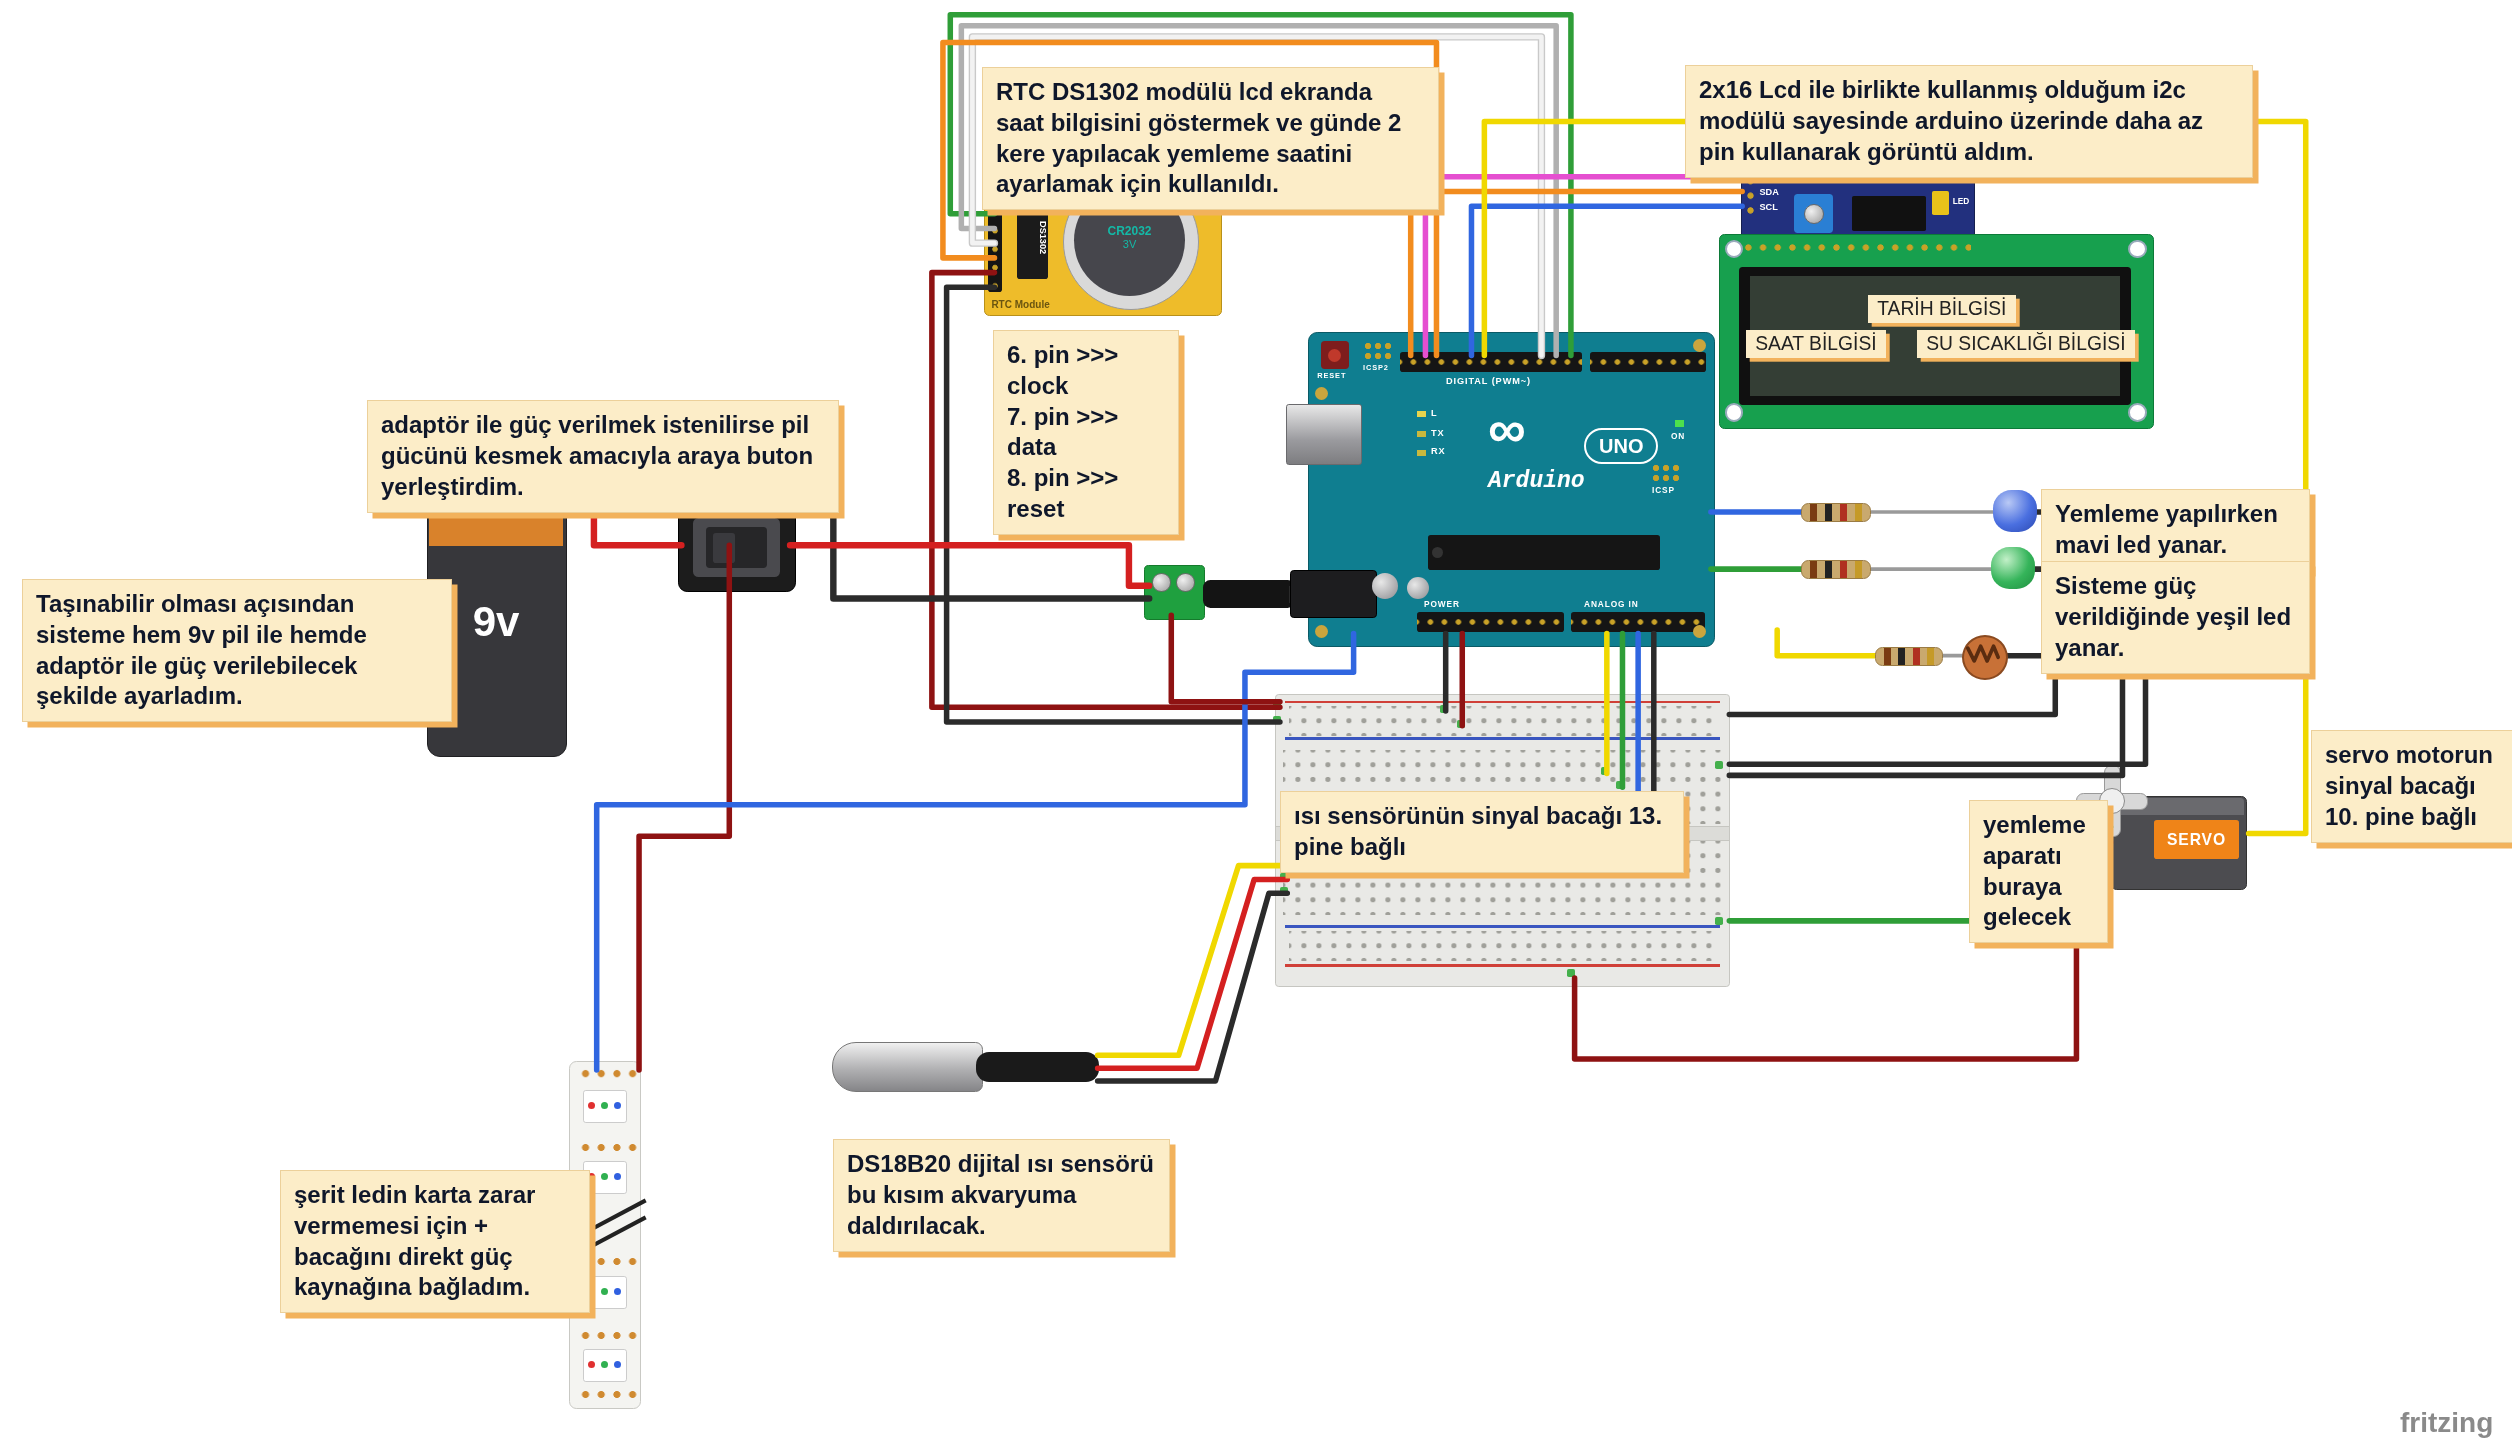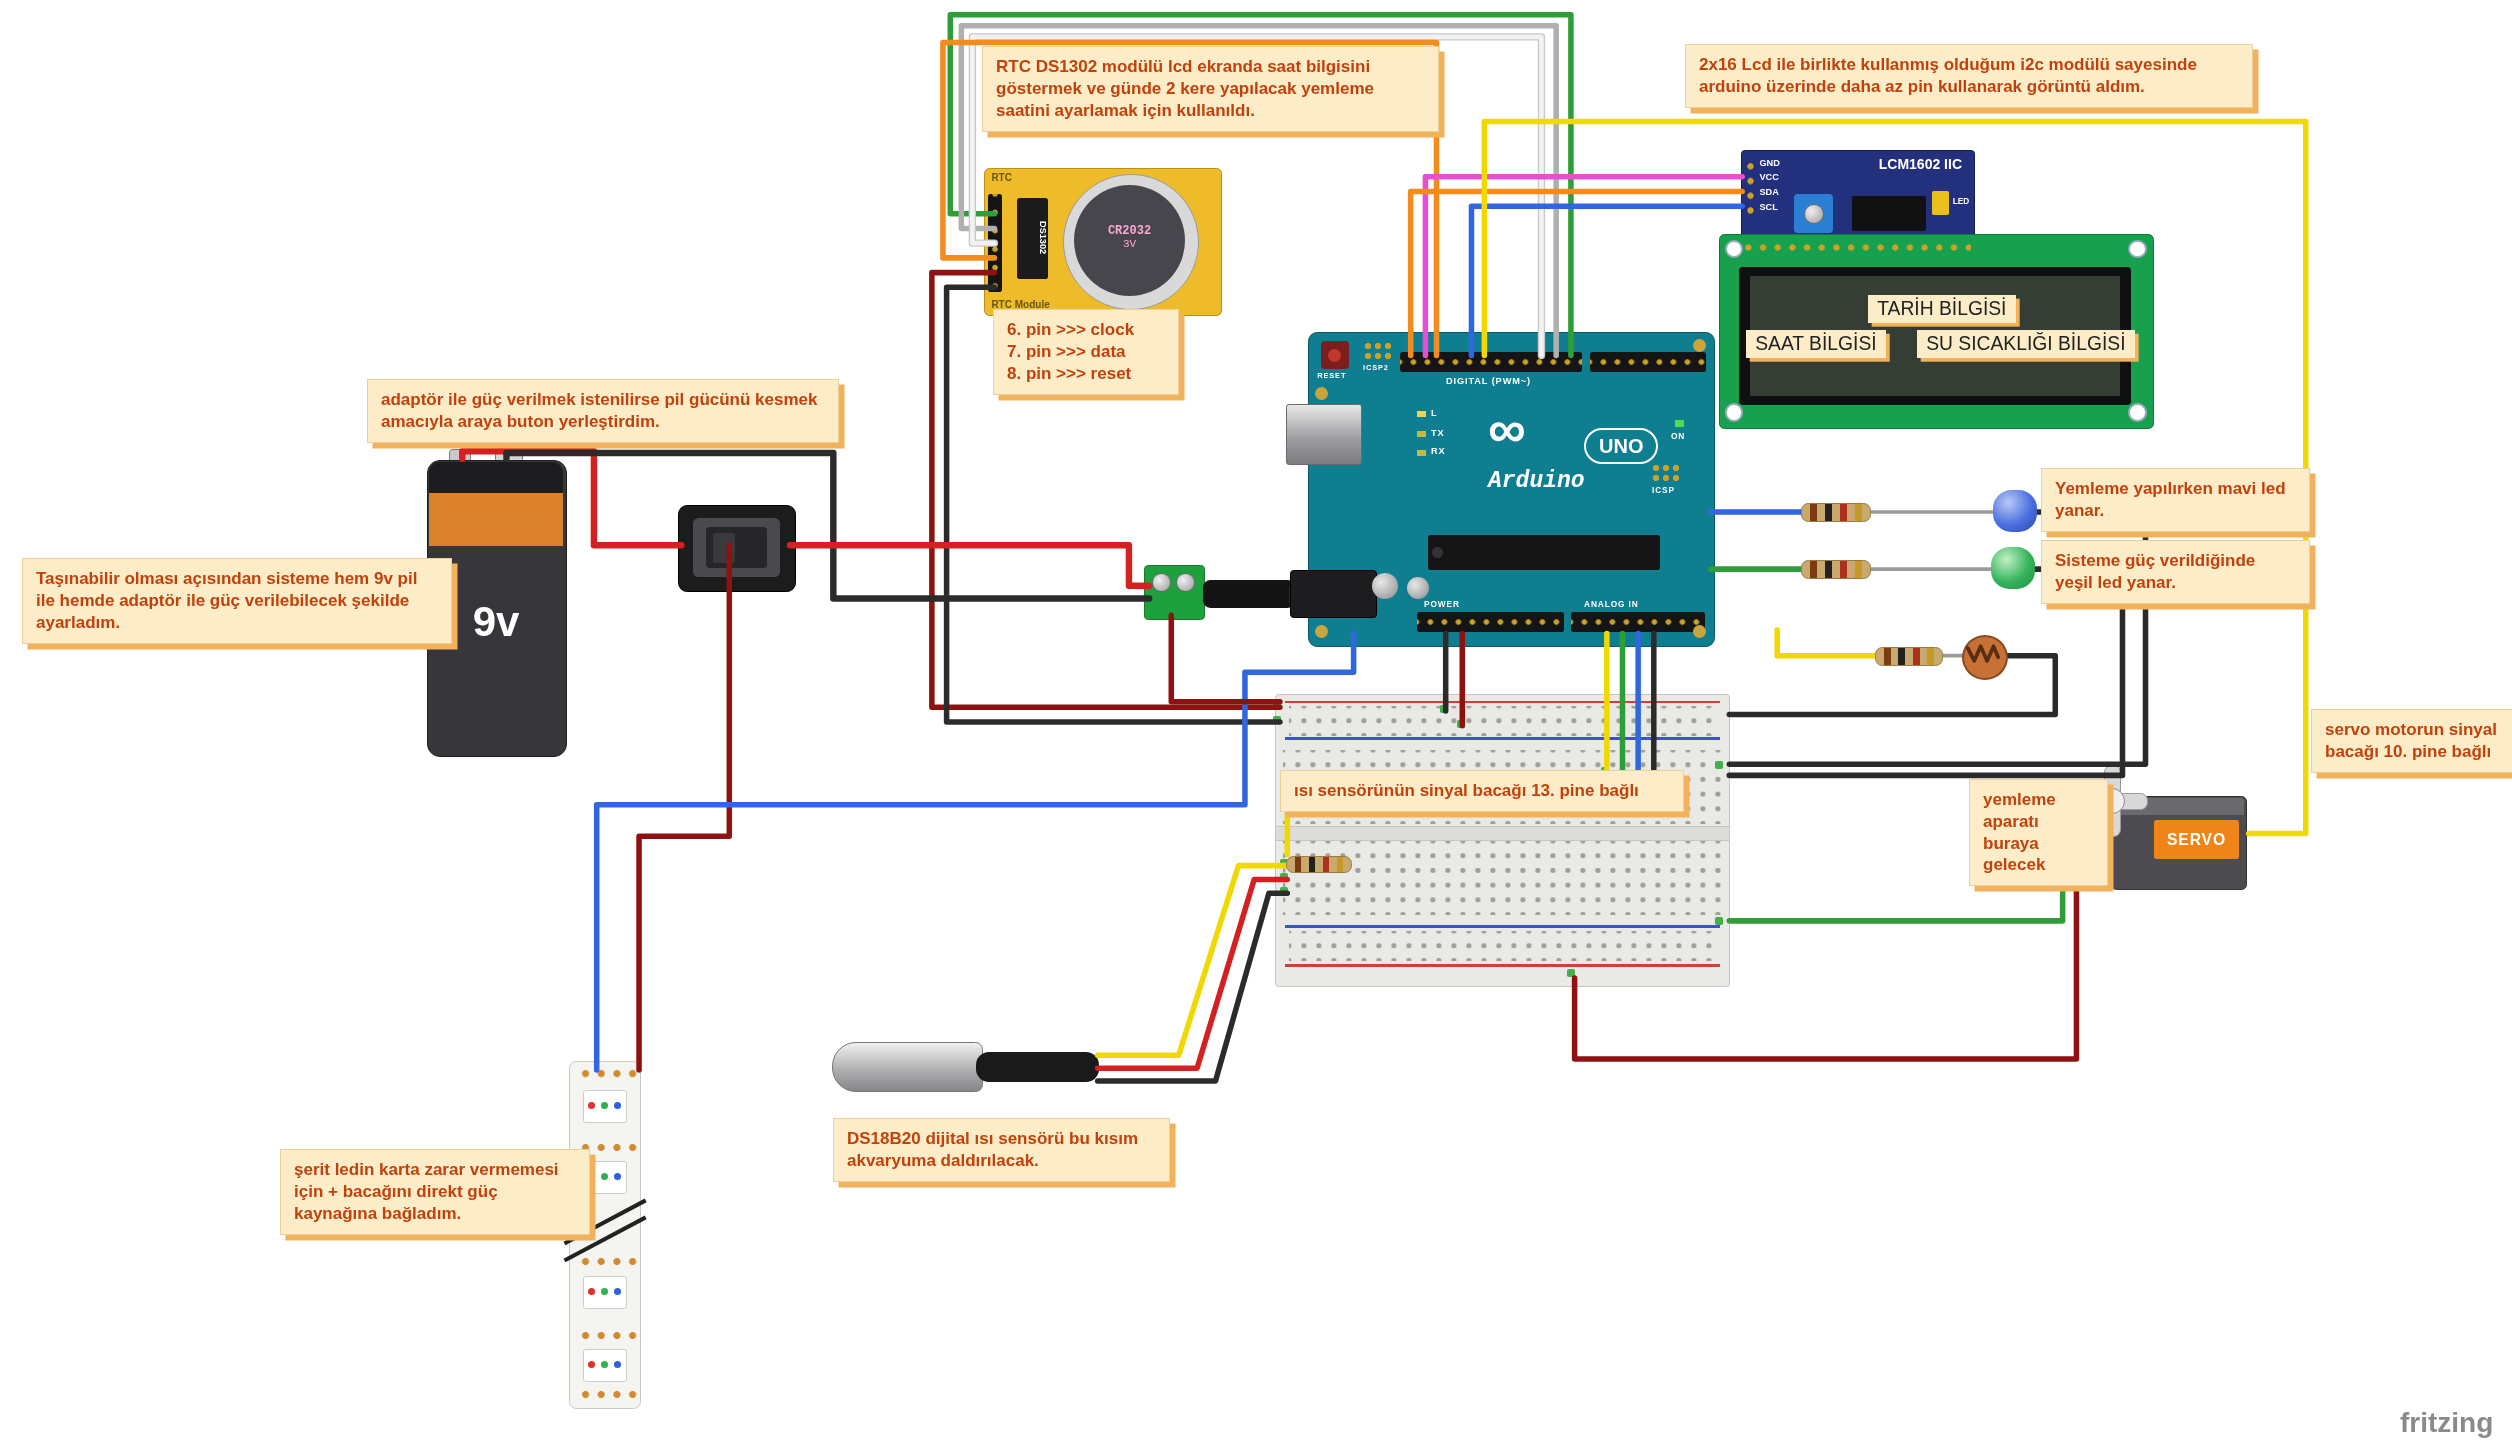--- a/index.html
+++ b/index.html
@@ -3,22 +3,22 @@
 <meta charset="utf-8">
 <style>
   html,body { margin:0; padding:0; background:#ffffff; }
   .canvas { position:relative; width:2512px; height:1455px; background:#ffffff;
             font-family:"Liberation Sans", sans-serif; overflow:hidden; }
   .abs { position:absolute; }
   .comp { position:absolute; z-index:1; }
 
   
   .note { position:absolute; z-index:6; background:#fcedc8; border:0.9px solid #ecd09a;
-          box-shadow:5.5px 5.5px 0 #f2b25c; padding:9.2px 13px; font-size:17px; font-weight:bold;
-          color:#c2410c; line-height:1.28; }
+          box-shadow:5.5px 5.5px 0 #f2b25c; padding:9.2px 13px; font-size:24px; font-weight:bold;
+          color:#0f172a; line-height:1.28;margin-top:21px; }
   .lcd-label { position:absolute; z-index:6; background:#fcedc8; box-shadow:3.7px 3.7px 0 #f2b25c;
           padding:2.8px 9.2px; font-size:19.3px; font-weight:normal; color:#222; white-space:nowrap; }
 
   
   svg.wires { position:absolute; left:0; top:0; z-index:3; }
   svg.wires polyline { fill:none; stroke-linecap:round; stroke-linejoin:round; }
 
   .bb-dot { position:absolute; z-index:2; width:8.3px; height:8.3px; background:#44b04c; border-radius:1.8px; }
 
   
@@ -133,21 +133,21 @@
     <div class="abs" style="left:7.4px; top:293px; width:13px; height:13px; border-radius:50%; background:#caa53d;"></div>
     <div class="abs" style="left:385px; top:293px; width:13px; height:13px; border-radius:50%; background:#caa53d;"></div>
   </div>
 
   <div class="comp" style="left:984px; top:168px; width:236px; height:146px;">
     <div class="abs" style="left:0; top:0; width:236px; height:146px; background:#eebc2a; border:1.8px solid #b8901a; border-radius:5.5px;"></div>
     <div class="abs" style="left:7.4px; top:3.7px; color:#6b5510; font-size:10px; font-weight:bold;">RTC</div>
     <div class="abs pincol" style="left:3.7px; top:26px; width:14.7px; height:98px;"></div>
     <div class="abs" style="left:33px; top:29.5px; width:31px; height:81px; background:#1b1b1b; border-radius:2.8px; color:#fff; font-size:9.2px; font-weight:bold; writing-mode:vertical-rl; text-align:center;">DS1302</div>
     <div class="abs" style="left:79px; top:5.5px; width:134px; height:134px; border-radius:50%; background:#d9d9d9; border:1.8px solid #9a9a9a;">
-      <div class="abs" style="left:10px; top:10px; width:111px; height:111px; border-radius:50%; background:#46464c; color:#f9a8d4; text-align:center;font-family:Liberation Mono, monospace;">
+      <div class="abs" style="left:10px; top:10px; width:111px; height:111px; border-radius:50%; background:#46464c; color:#14b8a6; text-align:center;">
         <div style="margin-top:39px; font-size:12px; font-weight:bold;">CR2032</div>
         <div style="font-size:11px;">3V</div>
       </div>
     </div>
     <div class="abs" style="left:7.4px; bottom:3.7px; color:#6b5510; font-size:10px; font-weight:bold;">RTC Module</div>
   </div>
 
   <div class="comp" style="left:1741px; top:150px; width:232px; height:99px;">
     <div class="abs" style="left:0; top:0; width:232px; height:99px; background:#22307e; border:1.8px solid #16204f; border-radius:3.7px;"></div>
     <div class="abs golddots" style="left:3.7px; top:9.2px; width:11px; height:59px; background-size:11px 14.7px;"></div>

